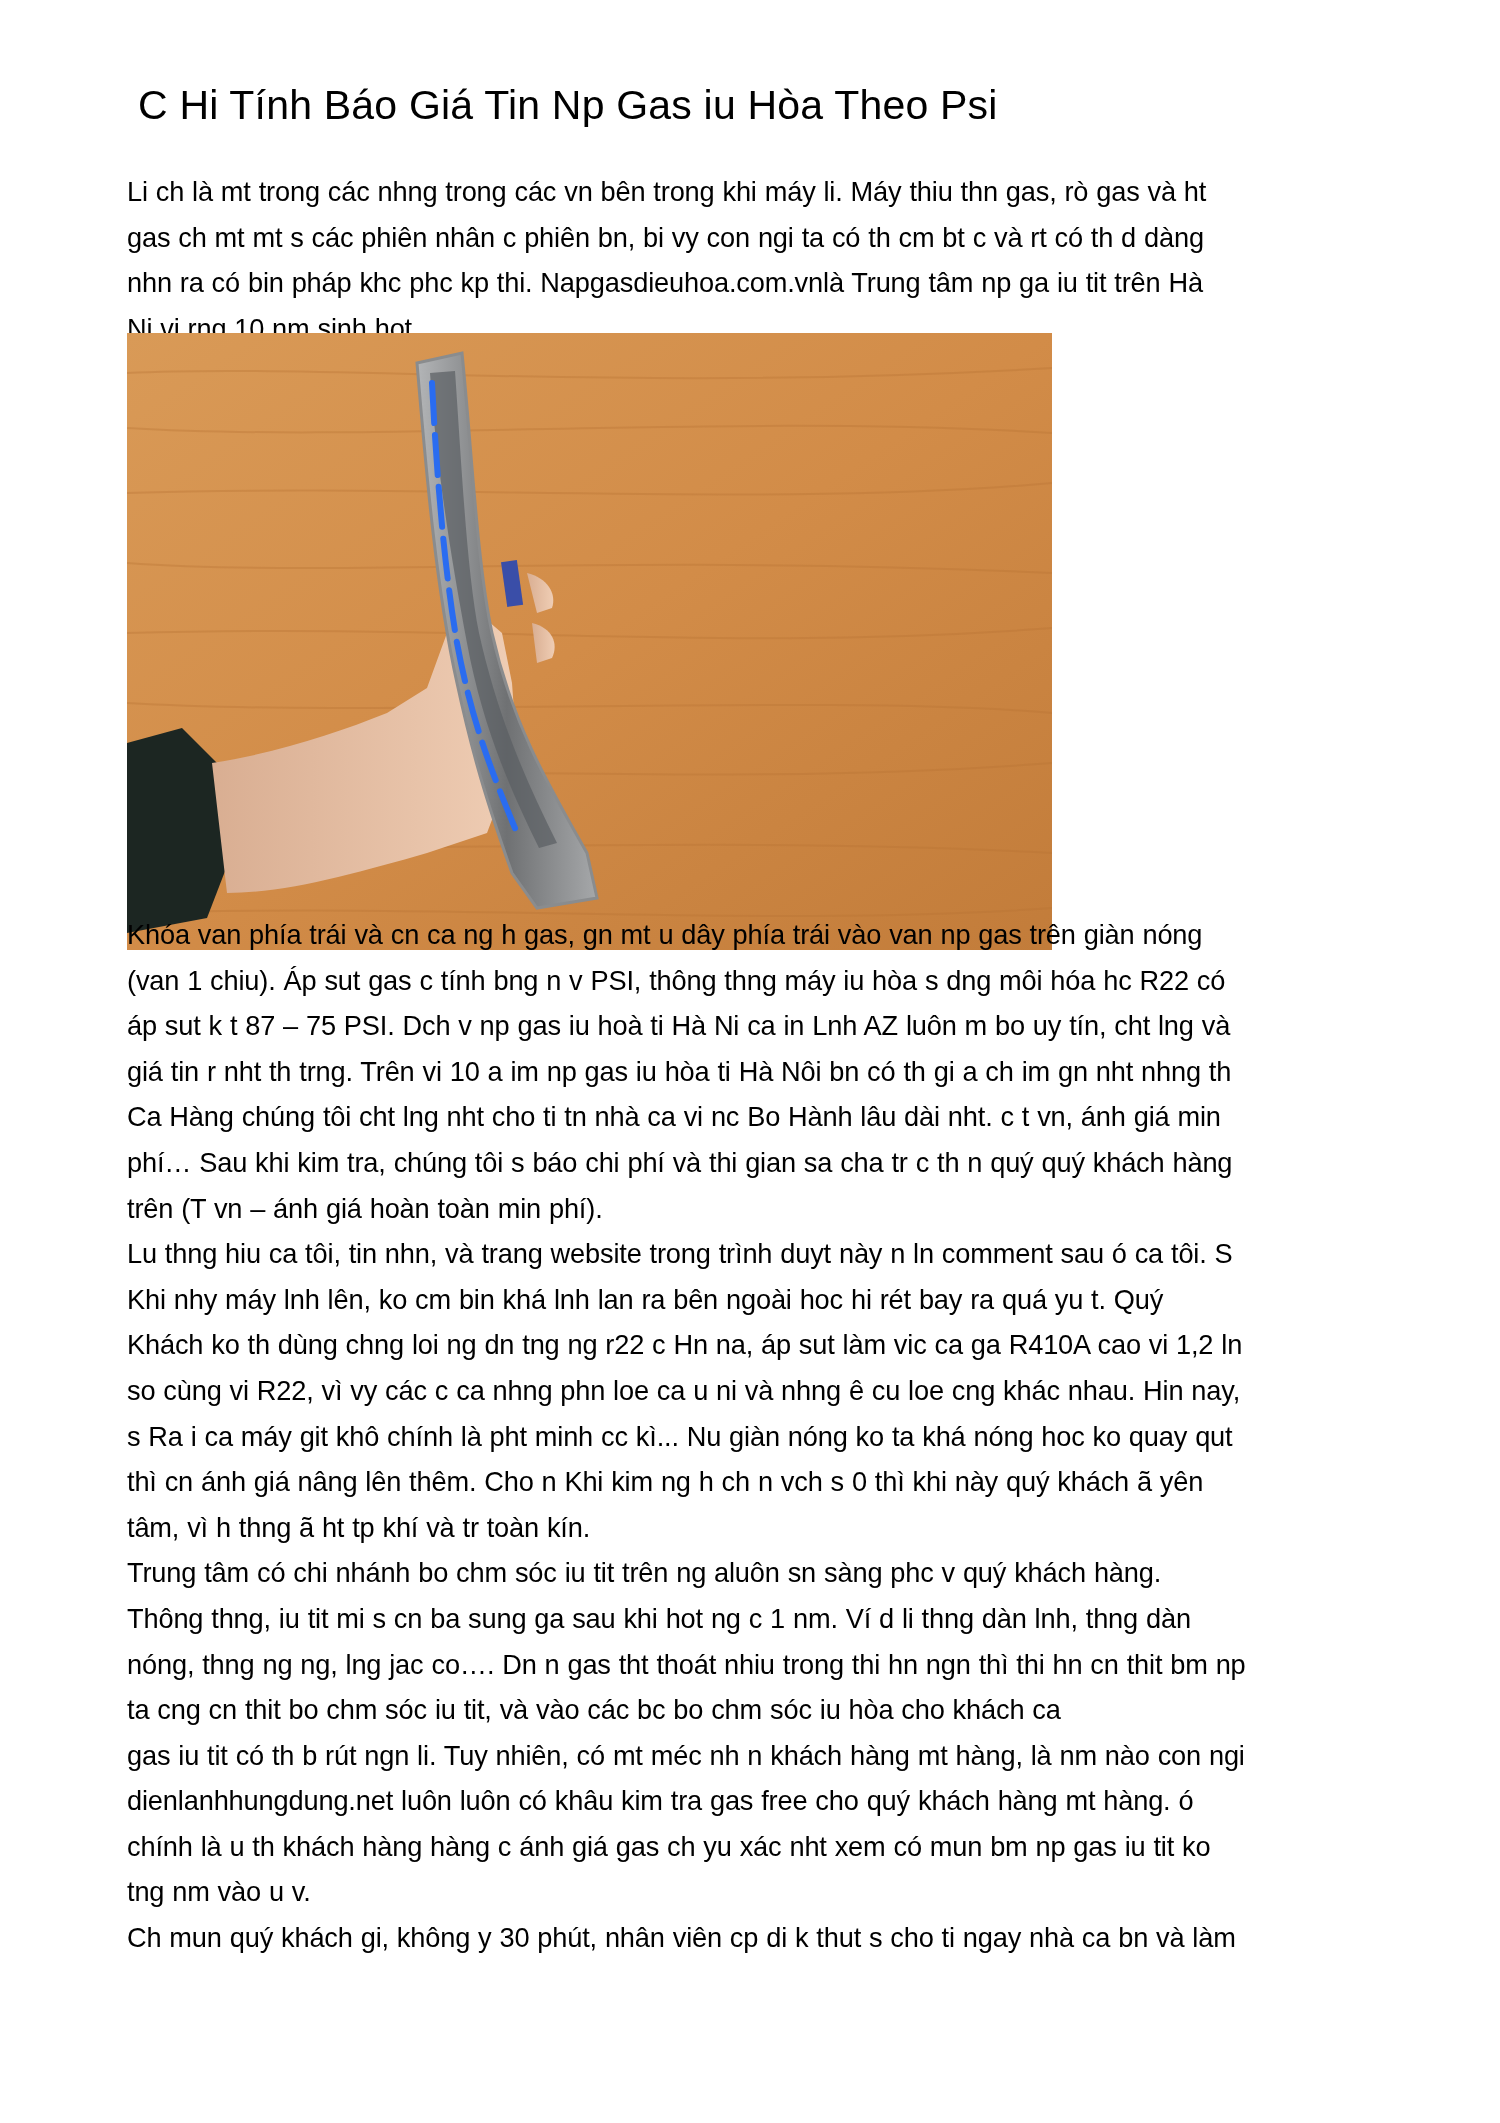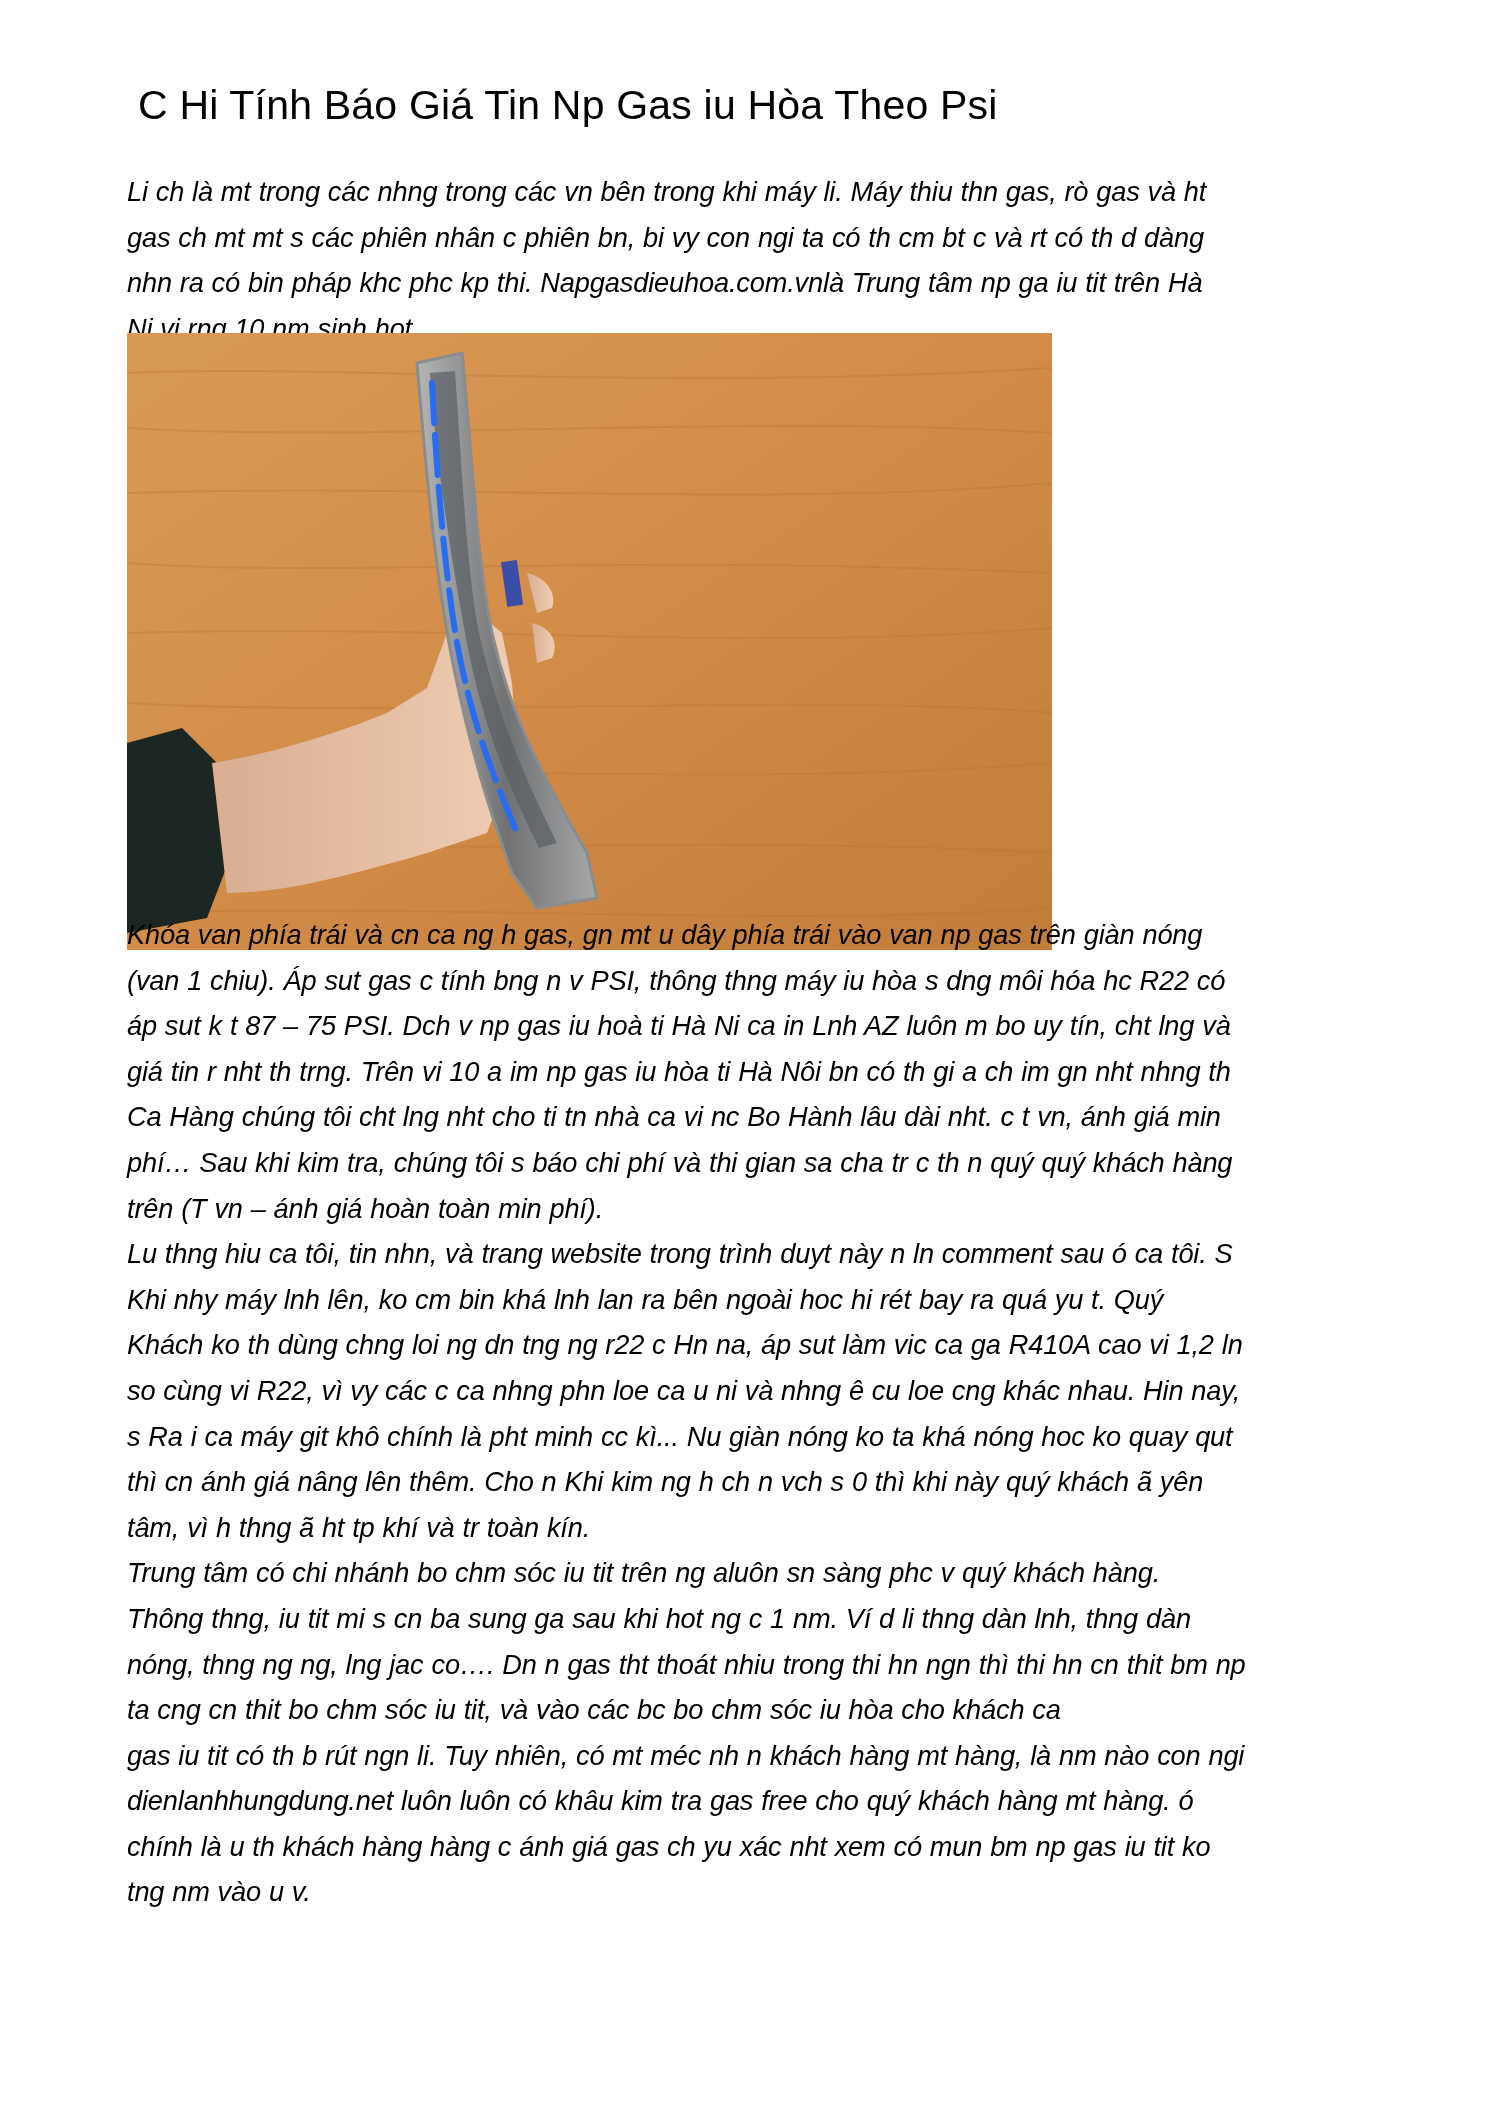--- a/index.html
+++ b/index.html
@@ -35,21 +35,20 @@
     .para {
       font-size: 27.2px;
       line-height: 45.6px;
       margin: 0;
       letter-spacing: -0.15px;
       word-spacing: 0.5px;
     }
     .para .ln {
       display: block;
       white-space: nowrap;
-      font-style: italic;
     }
     .intro {
       position: absolute;
       left: 0;
       top: 169px;
     }
     .photo {
       position: absolute;
       left: 0;
       top: 333px;
@@ -142,15 +141,16 @@
     <span class="ln">thì cn ánh giá nâng lên thêm. Cho n Khi kim ng h ch n vch s 0 thì khi này quý khách ã yên</span>
     <span class="ln">tâm, vì h thng ã ht tp khí và tr toàn kín.</span>
     <span class="ln">Trung tâm có chi nhánh bo chm sóc iu tit trên ng aluôn sn sàng phc v quý khách hàng.</span>
     <span class="ln">Thông thng, iu tit mi s cn ba sung ga sau khi hot ng c 1 nm. Ví d li thng dàn lnh, thng dàn</span>
     <span class="ln">nóng, thng ng ng, lng jac co…. Dn n gas tht thoát nhiu trong thi hn ngn thì thi hn cn thit bm np</span>
     <span class="ln">ta cng cn thit bo chm sóc iu tit, và vào các bc bo chm sóc iu hòa cho khách ca</span>
     <span class="ln">gas iu tit có th b rút ngn li. Tuy nhiên, có mt méc nh n khách hàng mt hàng, là nm nào con ngi</span>
     <span class="ln">dienlanhhungdung.net luôn luôn có khâu kim tra gas free cho quý khách hàng mt hàng. ó</span>
     <span class="ln">chính là u th  khách hàng hàng c ánh giá gas ch yu xác nht xem có mun bm np gas iu tit ko</span>
     <span class="ln">tng nm vào u v.</span>
+    <span class="ln">Ch mun quý khách gi, không y 30 phút, nhân viên cp di k thut s cho ti ngay nhà ca bn và làm</span>
   </div>
 
 </div>
 
 </body></html>

